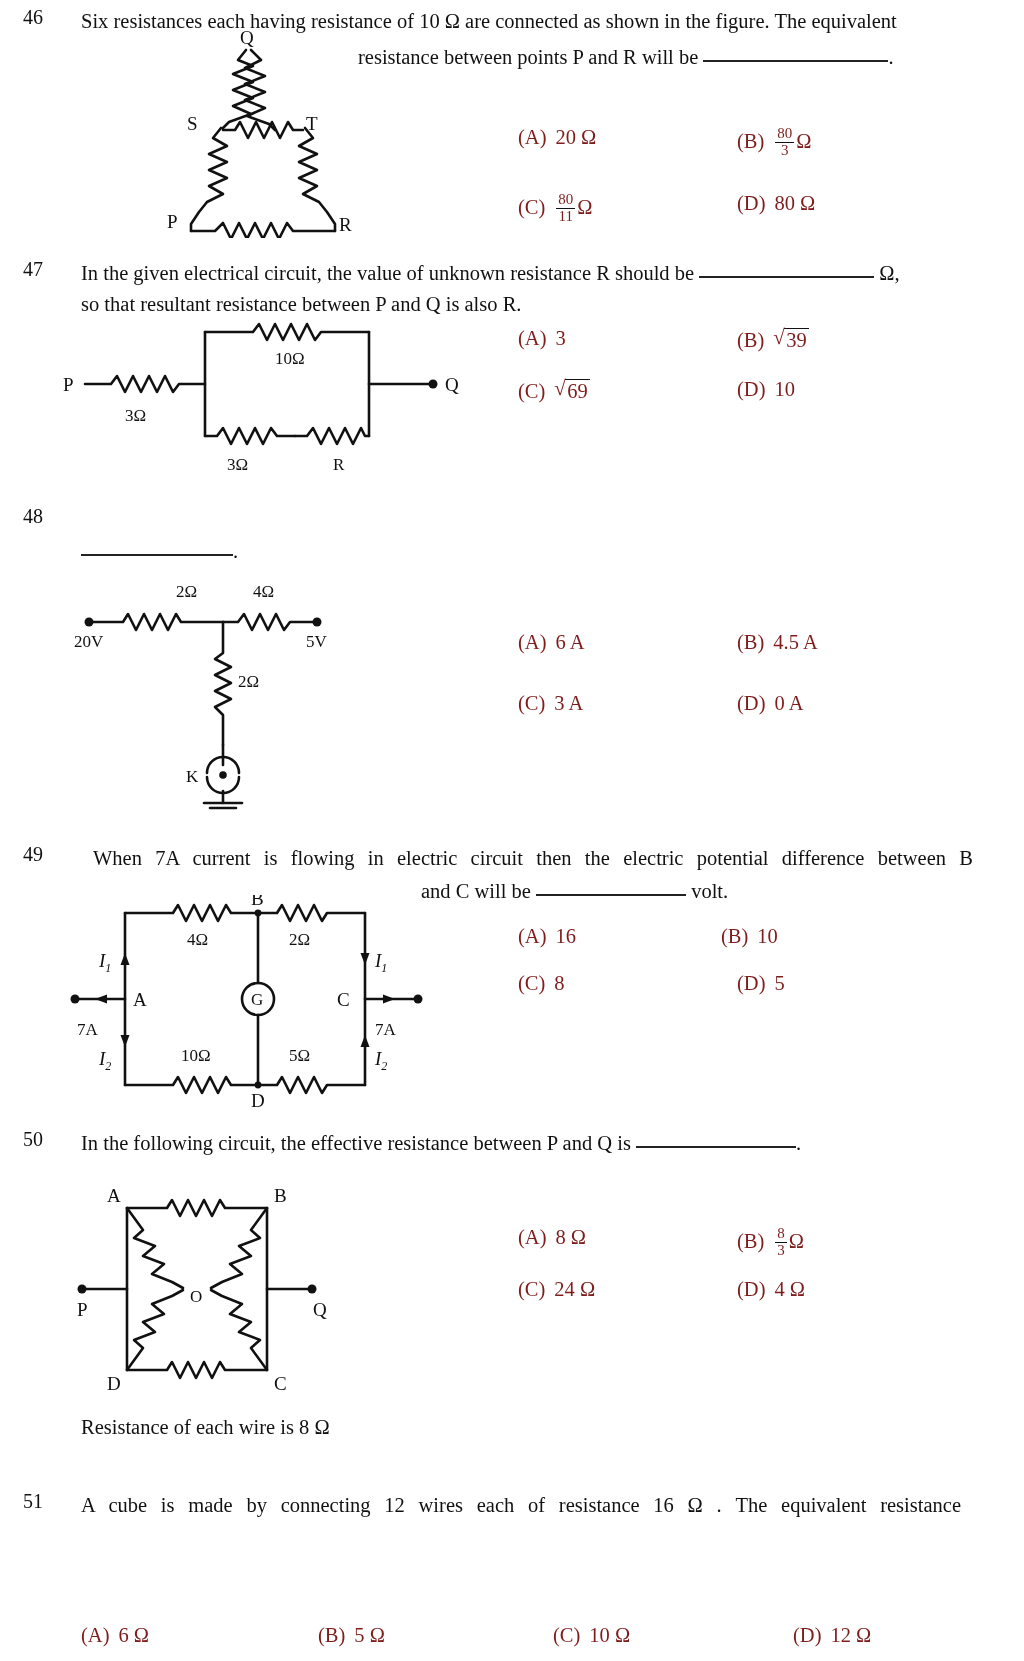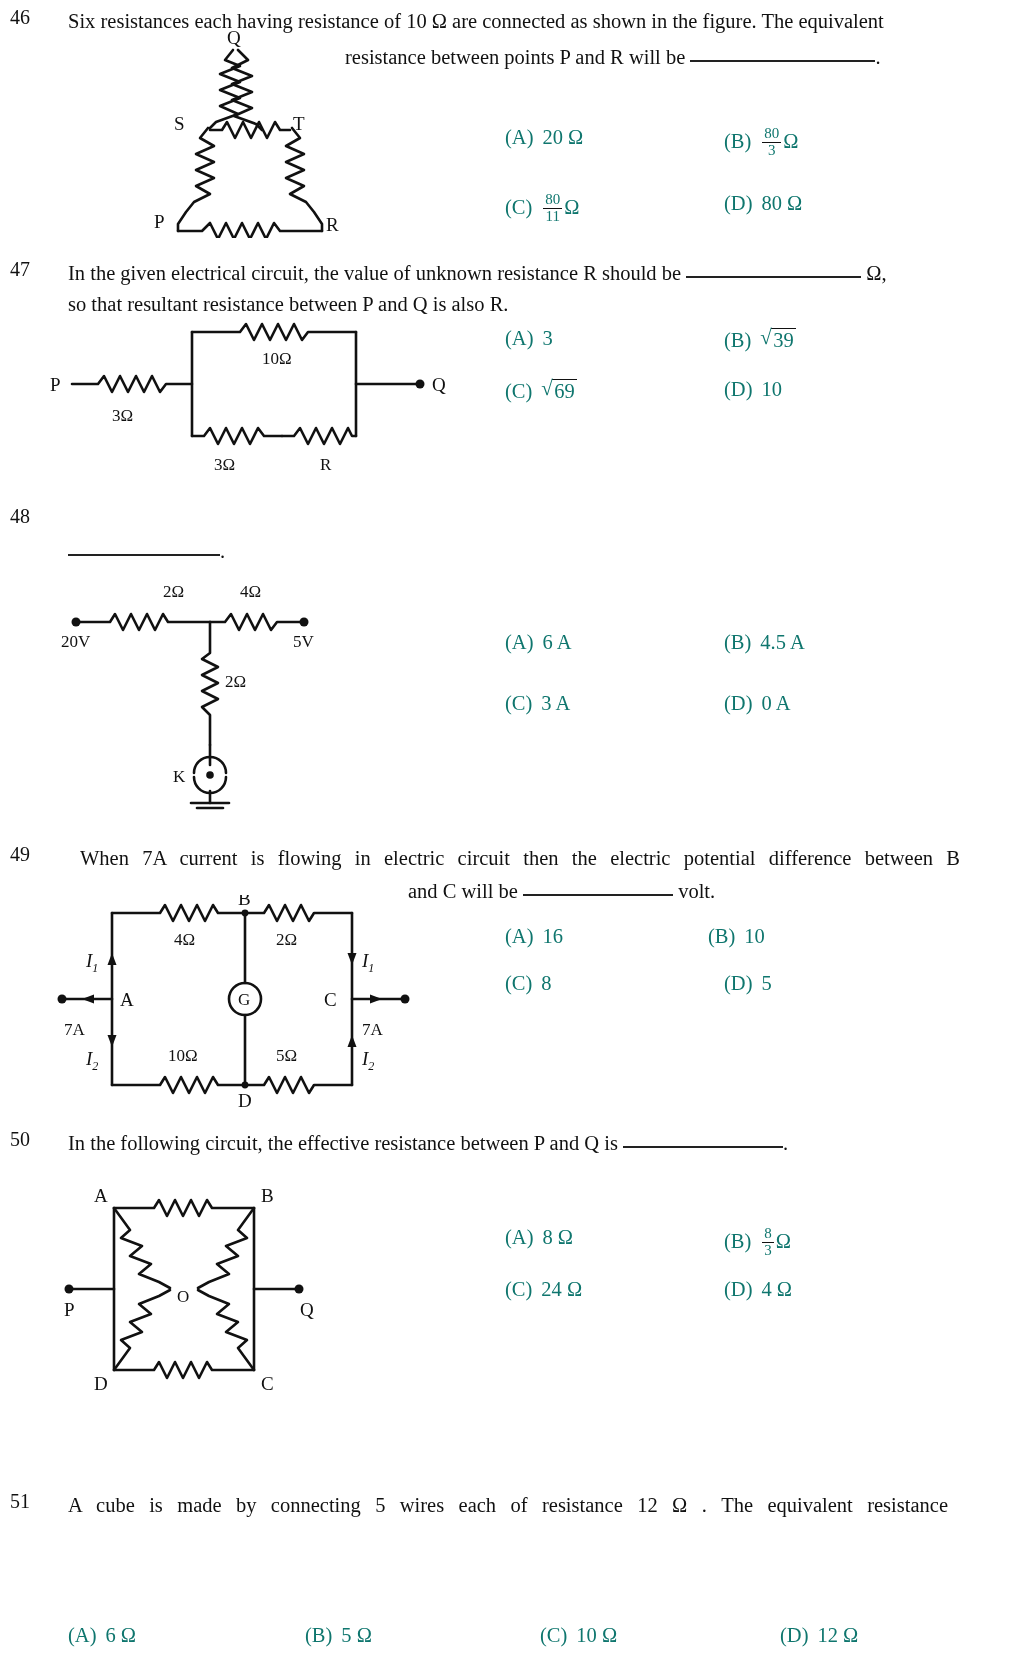--- a/index.html
+++ b/index.html
@@ -8,21 +8,21 @@
     background: #ffffff;
   }
   body {
     width: 1024px;
     height: 1661px;
     position: relative;
     font-family: "Liberation Serif", "DejaVu Serif", serif;
     color: #111111;
     overflow: hidden;
   }
-  .page { position: relative; width: 887px; height: 1661px; }
+  .page { position: relative; width: 887px; height: 1661px; margin-left: 13px; }
   .qnum {
     position: absolute;
     font-size: 20px;
     font-family: "Liberation Serif", serif;
     color: #111;
   }
   .qtext {
     position: absolute;
     font-size: 20.5px;
     line-height: 31px;
@@ -34,21 +34,21 @@
     display: inline-block;
     border-bottom: 2.2px solid #222;
     vertical-align: 2px;
   }
 
   
   .opt {
     position: absolute;
     font-size: 20.5px;
     white-space: nowrap;
-    color: #0f766e;
+    color: #7f1d1d;
   }
   .opt .lab { margin-right: 9px; }
   .frac {
     display: inline-block;
     vertical-align: -0.42em;
     text-align: center;
     font-size: 15px;
     line-height: 1.05;
     margin: 0 2px;
   }
@@ -344,36 +344,37 @@
       <text class="fl" x="36" y="14">A</text>
       <text class="fl" x="203" y="14">B</text>
       <text class="fl" x="6" y="128">P</text>
       <text class="fl" x="242" y="128">Q</text>
       <text class="fl fl-s" x="119" y="114">O</text>
       <text class="fl" x="36" y="202">D</text>
       <text class="fl" x="203" y="202">C</text>
     </svg>
   </div>
 
+  <div class="qtext" style="left:68px; top:1412px; width:420px;">Resistance of each wire is 8 Ω</div>
 
   <div class="opt" style="left:505px; top:1226px;">
     <span class="lab">(A)</span><span>8 Ω</span>
   </div>
   <div class="opt" style="left:724px; top:1226px;">
     <span class="lab">(B)</span><span class="frac"><span class="num">8</span><span class="den">3</span></span><span>Ω</span>
   </div>
   <div class="opt" style="left:505px; top:1278px;">
     <span class="lab">(C)</span><span>24 Ω</span>
   </div>
   <div class="opt" style="left:724px; top:1278px;">
     <span class="lab">(D)</span><span>4 Ω</span>
   </div>
 
   <div class="qnum" style="left:10px; top:1490px;">51</div>
-  <div class="qtext just" style="left:68px; top:1490px; width:880px;">A cube is made by connecting 5 wires each of resistance 12 Ω . The equivalent resistance</div>
+  <div class="qtext just" style="left:68px; top:1490px; width:880px;">A cube is made by connecting 12 wires each of resistance 16 Ω . The equivalent resistance</div>
 
   <div class="opt" style="left:68px; top:1624px;">
     <span class="lab">(A)</span><span>6 Ω</span>
   </div>
   <div class="opt" style="left:305px; top:1624px;">
     <span class="lab">(B)</span><span>5 Ω</span>
   </div>
   <div class="opt" style="left:540px; top:1624px;">
     <span class="lab">(C)</span><span>10 Ω</span>
   </div>

